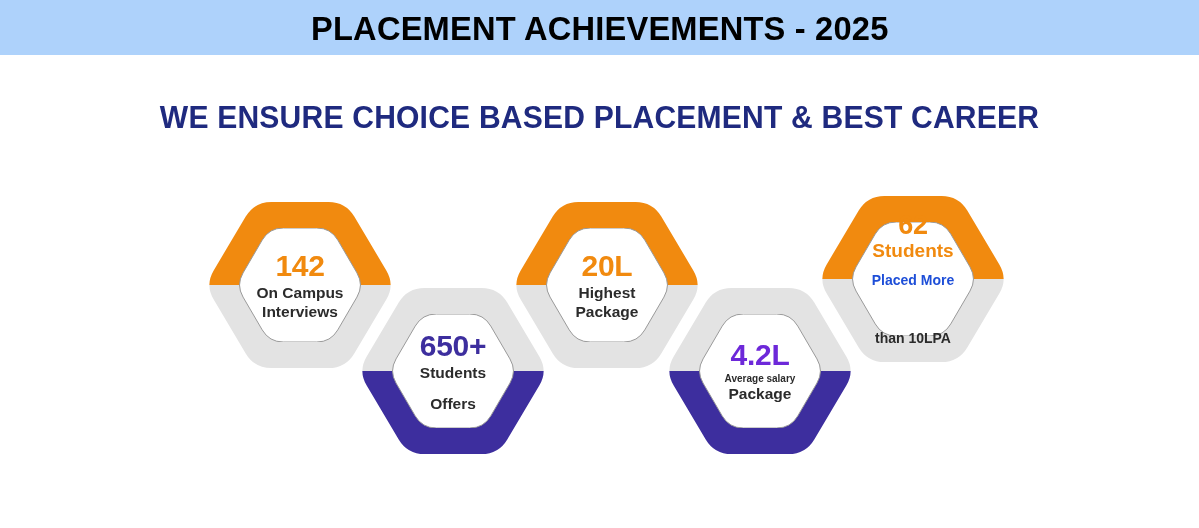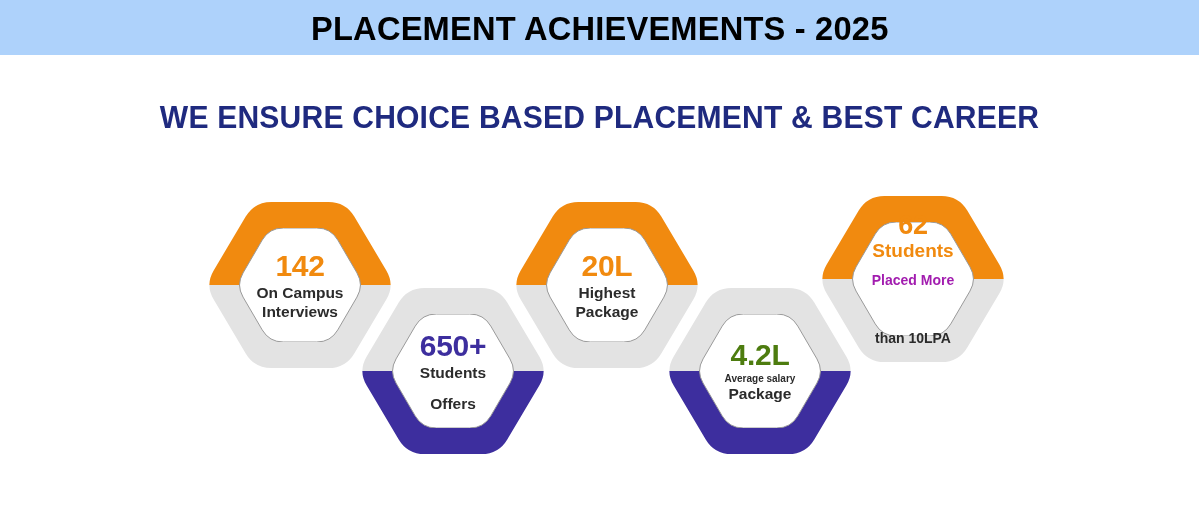--- a/index.html
+++ b/index.html
@@ -162,21 +162,21 @@
         </defs>
         <g clip-path="url(#clip3)">
           <rect x="0" y="0" width="190" height="83" fill="#e3e3e3"></rect>
           <rect x="0" y="83" width="190" height="83" fill="#3d2e9e"></rect>
         </g>
       </svg>
       <svg class="inner" width="128" height="114" viewBox="0 0 128 114">
         <path d="M 7.058941507504263 69.09013419254036 Q 0 57 7.058941507504263 44.909865807459646 L 26.221058492495736 12.090134192540356 Q 33.28 0 47.28 0 L 80.72 0 Q 94.72 0 101.77894150750426 12.090134192540356 L 120.94105849249574 44.909865807459646 Q 128 57 120.94105849249574 69.09013419254036 L 101.77894150750426 101.90986580745964 Q 94.72 114 80.72 114 L 47.28 114 Q 33.28 114 26.221058492495736 101.90986580745964 Z" fill="#ffffff" stroke="#9a9a9a" stroke-width="1"></path>
       </svg>
       <div class="content">
-        <div class="num" style="color: #4d7c0f;">4.2L</div>
+        <div class="num" style="color: #6d28d9;">4.2L</div>
         <div class="label small" style="color: rgb(43, 43, 43);">Average salary</div>
         <div class="label" style="color: rgb(43, 43, 43);">Package</div>
       </div>
     </div>
     <div class="badge b5" style="left: 818px; top: 196px;">
       <svg class="outer" width="190" height="166" viewBox="0 0 190 166">
         <defs>
           <clipPath id="clip4">
             <path d="M 8.694606757198509 97.60834738557644 Q 0 83 8.694606757198509 68.39165261442356 L 40.70539324280149 14.608347385576442 Q 49.4 0 66.4 0 L 123.6 0 Q 140.6 0 149.2946067571985 14.608347385576442 L 181.3053932428015 68.39165261442356 Q 190 83 181.3053932428015 97.60834738557644 L 149.2946067571985 151.39165261442355 Q 140.6 166 123.6 166 L 66.4 166 Q 49.4 166 40.70539324280149 151.39165261442355 Z"></path>
           </clipPath>
@@ -185,17 +185,17 @@
           <rect x="0" y="0" width="190" height="83" fill="#f18a0f"></rect>
           <rect x="0" y="83" width="190" height="83" fill="#e3e3e3"></rect>
         </g>
       </svg>
       <svg class="inner" width="128" height="114" viewBox="0 0 128 114">
         <path d="M 7.058941507504263 69.09013419254036 Q 0 57 7.058941507504263 44.909865807459646 L 26.221058492495736 12.090134192540356 Q 33.28 0 47.28 0 L 80.72 0 Q 94.72 0 101.77894150750426 12.090134192540356 L 120.94105849249574 44.909865807459646 Q 128 57 120.94105849249574 69.09013419254036 L 101.77894150750426 101.90986580745964 Q 94.72 114 80.72 114 L 47.28 114 Q 33.28 114 26.221058492495736 101.90986580745964 Z" fill="#ffffff" stroke="#9a9a9a" stroke-width="1"></path>
       </svg>
       <div class="content">
         <div class="num" style="color: rgb(241, 138, 15); font-size: 27px; margin-bottom: 0px;">62</div>
         <div class="sub-accent" style="color: rgb(241, 138, 15);">Students</div>
-        <div class="label tight" style="color: #a21caf;">Placed More</div>
+        <div class="label tight" style="color: #1d4ed8;">Placed More</div>
         <div class="label tight" style="color: rgb(43, 43, 43); margin-top: 42px;">than 10LPA</div>
       </div>
     </div>
   </div>
 
 </body></html>

